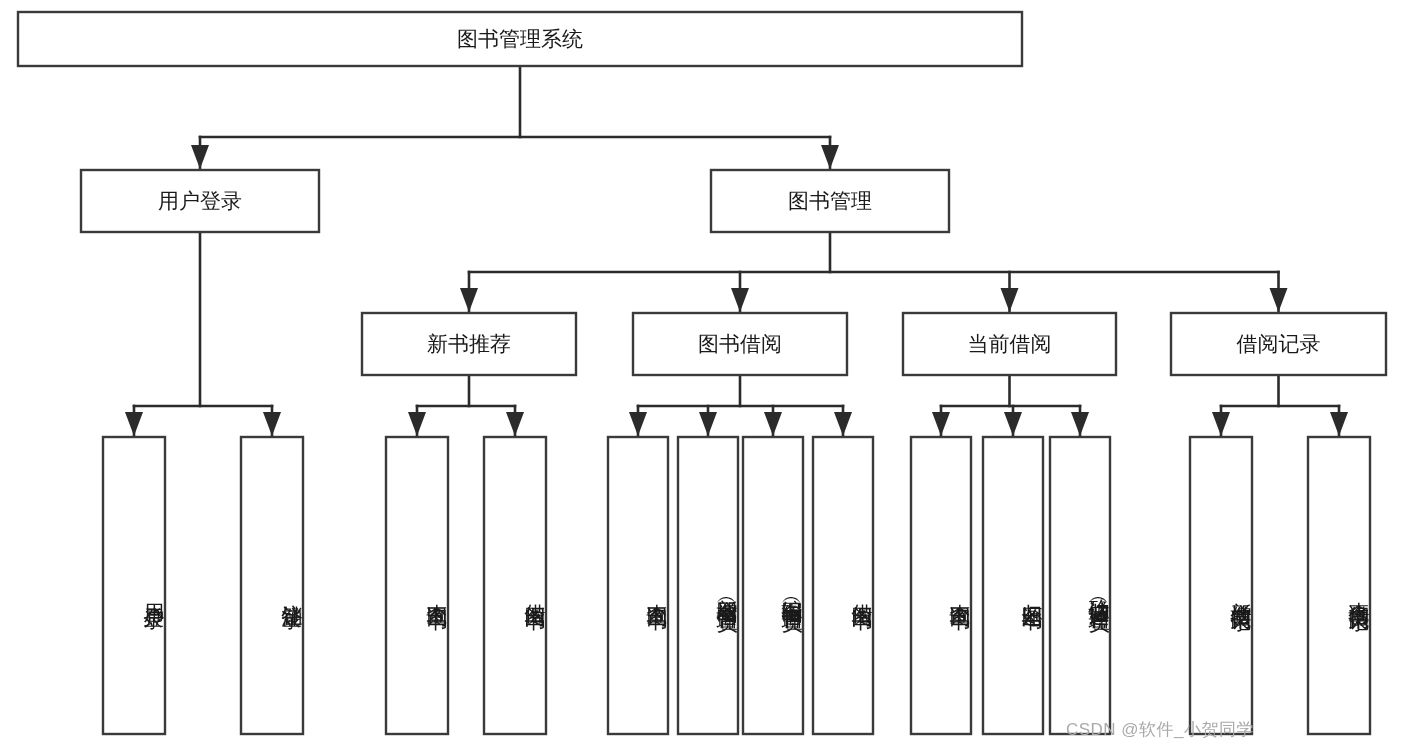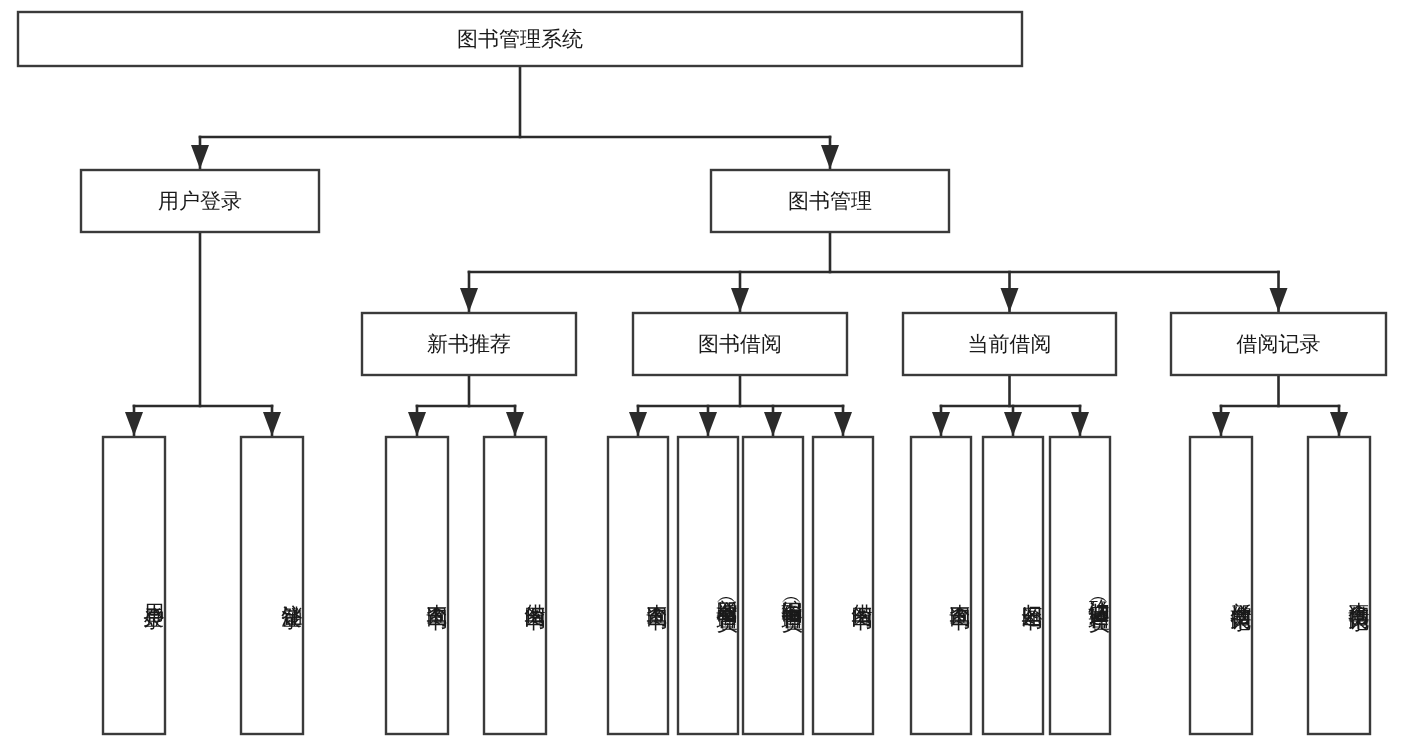--- a/index.html
+++ b/index.html
@@ -176,14 +176,15 @@
       <div class="vlabel" style="left: 678px; top: 451px; width: 60px; height: 279px;">新增图书（管理员）</div>
       <div class="vlabel" style="left: 743px; top: 451px; width: 60px; height: 279px;">编辑图书（管理员）</div>
       <div class="vlabel" style="left: 813px; top: 451px; width: 60px; height: 279px;">借阅图书</div>
       <div class="vlabel" style="left: 911px; top: 451px; width: 60px; height: 279px;">查询图书</div>
       <div class="vlabel" style="left: 983px; top: 451px; width: 60px; height: 279px;">归还图书</div>
       <div class="vlabel" style="left: 1050px; top: 451px; width: 60px; height: 279px;">确认归还（管理员）</div>
       <div class="vlabel" style="left: 1190px; top: 451px; width: 62px; height: 279px;">新增借阅记录</div>
       <div class="vlabel" style="left: 1308px; top: 451px; width: 62px; height: 279px;">查询借阅记录</div>
     </div>
 
+  <div class="watermark">CSDN @软件_小贺同学</div>
 
 </div>
 
 </body></html>

